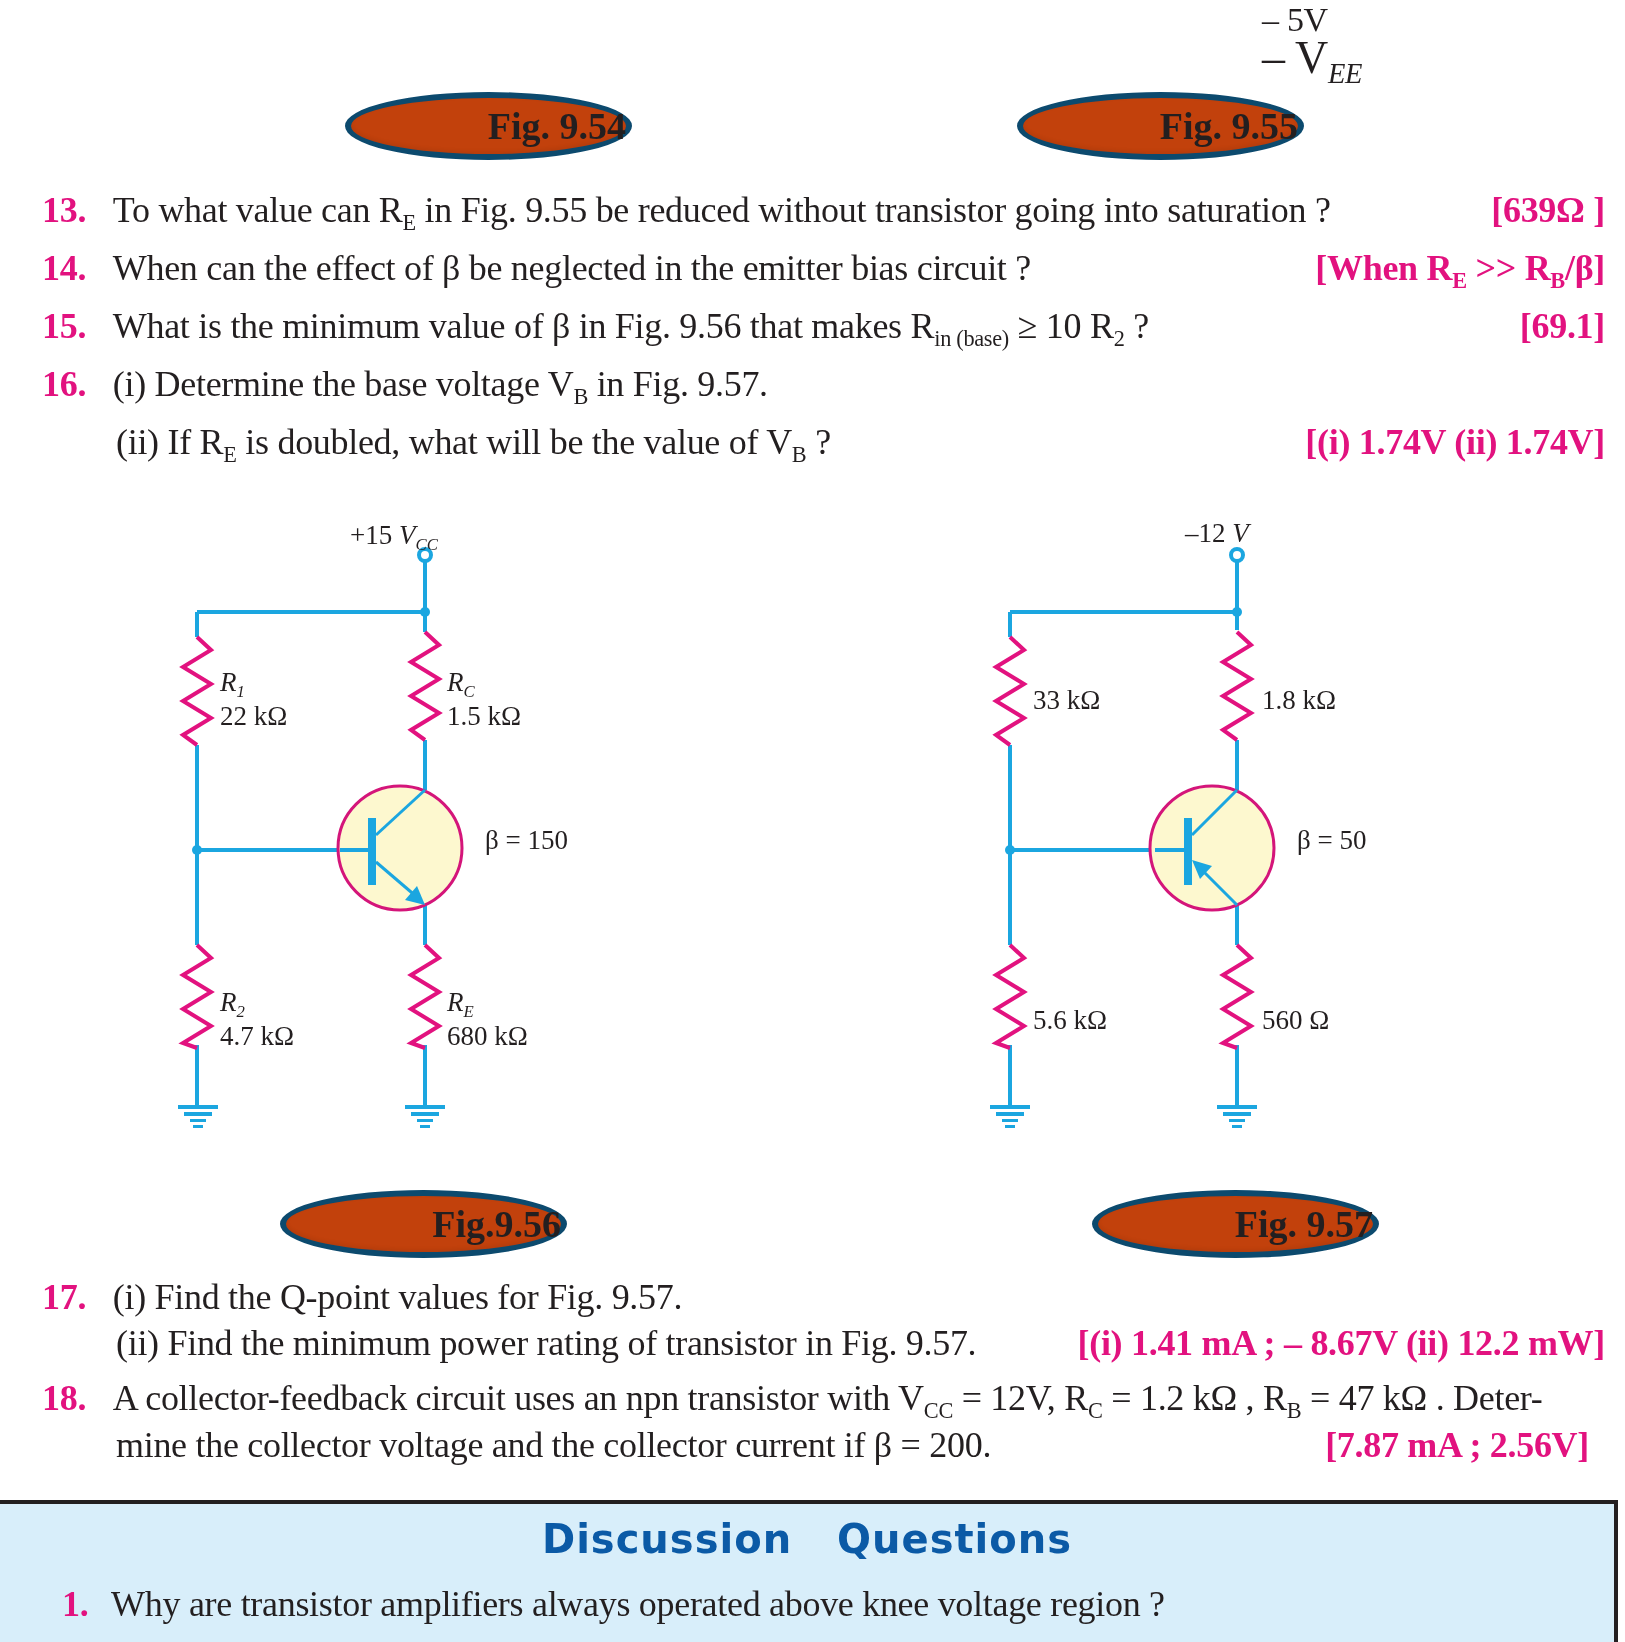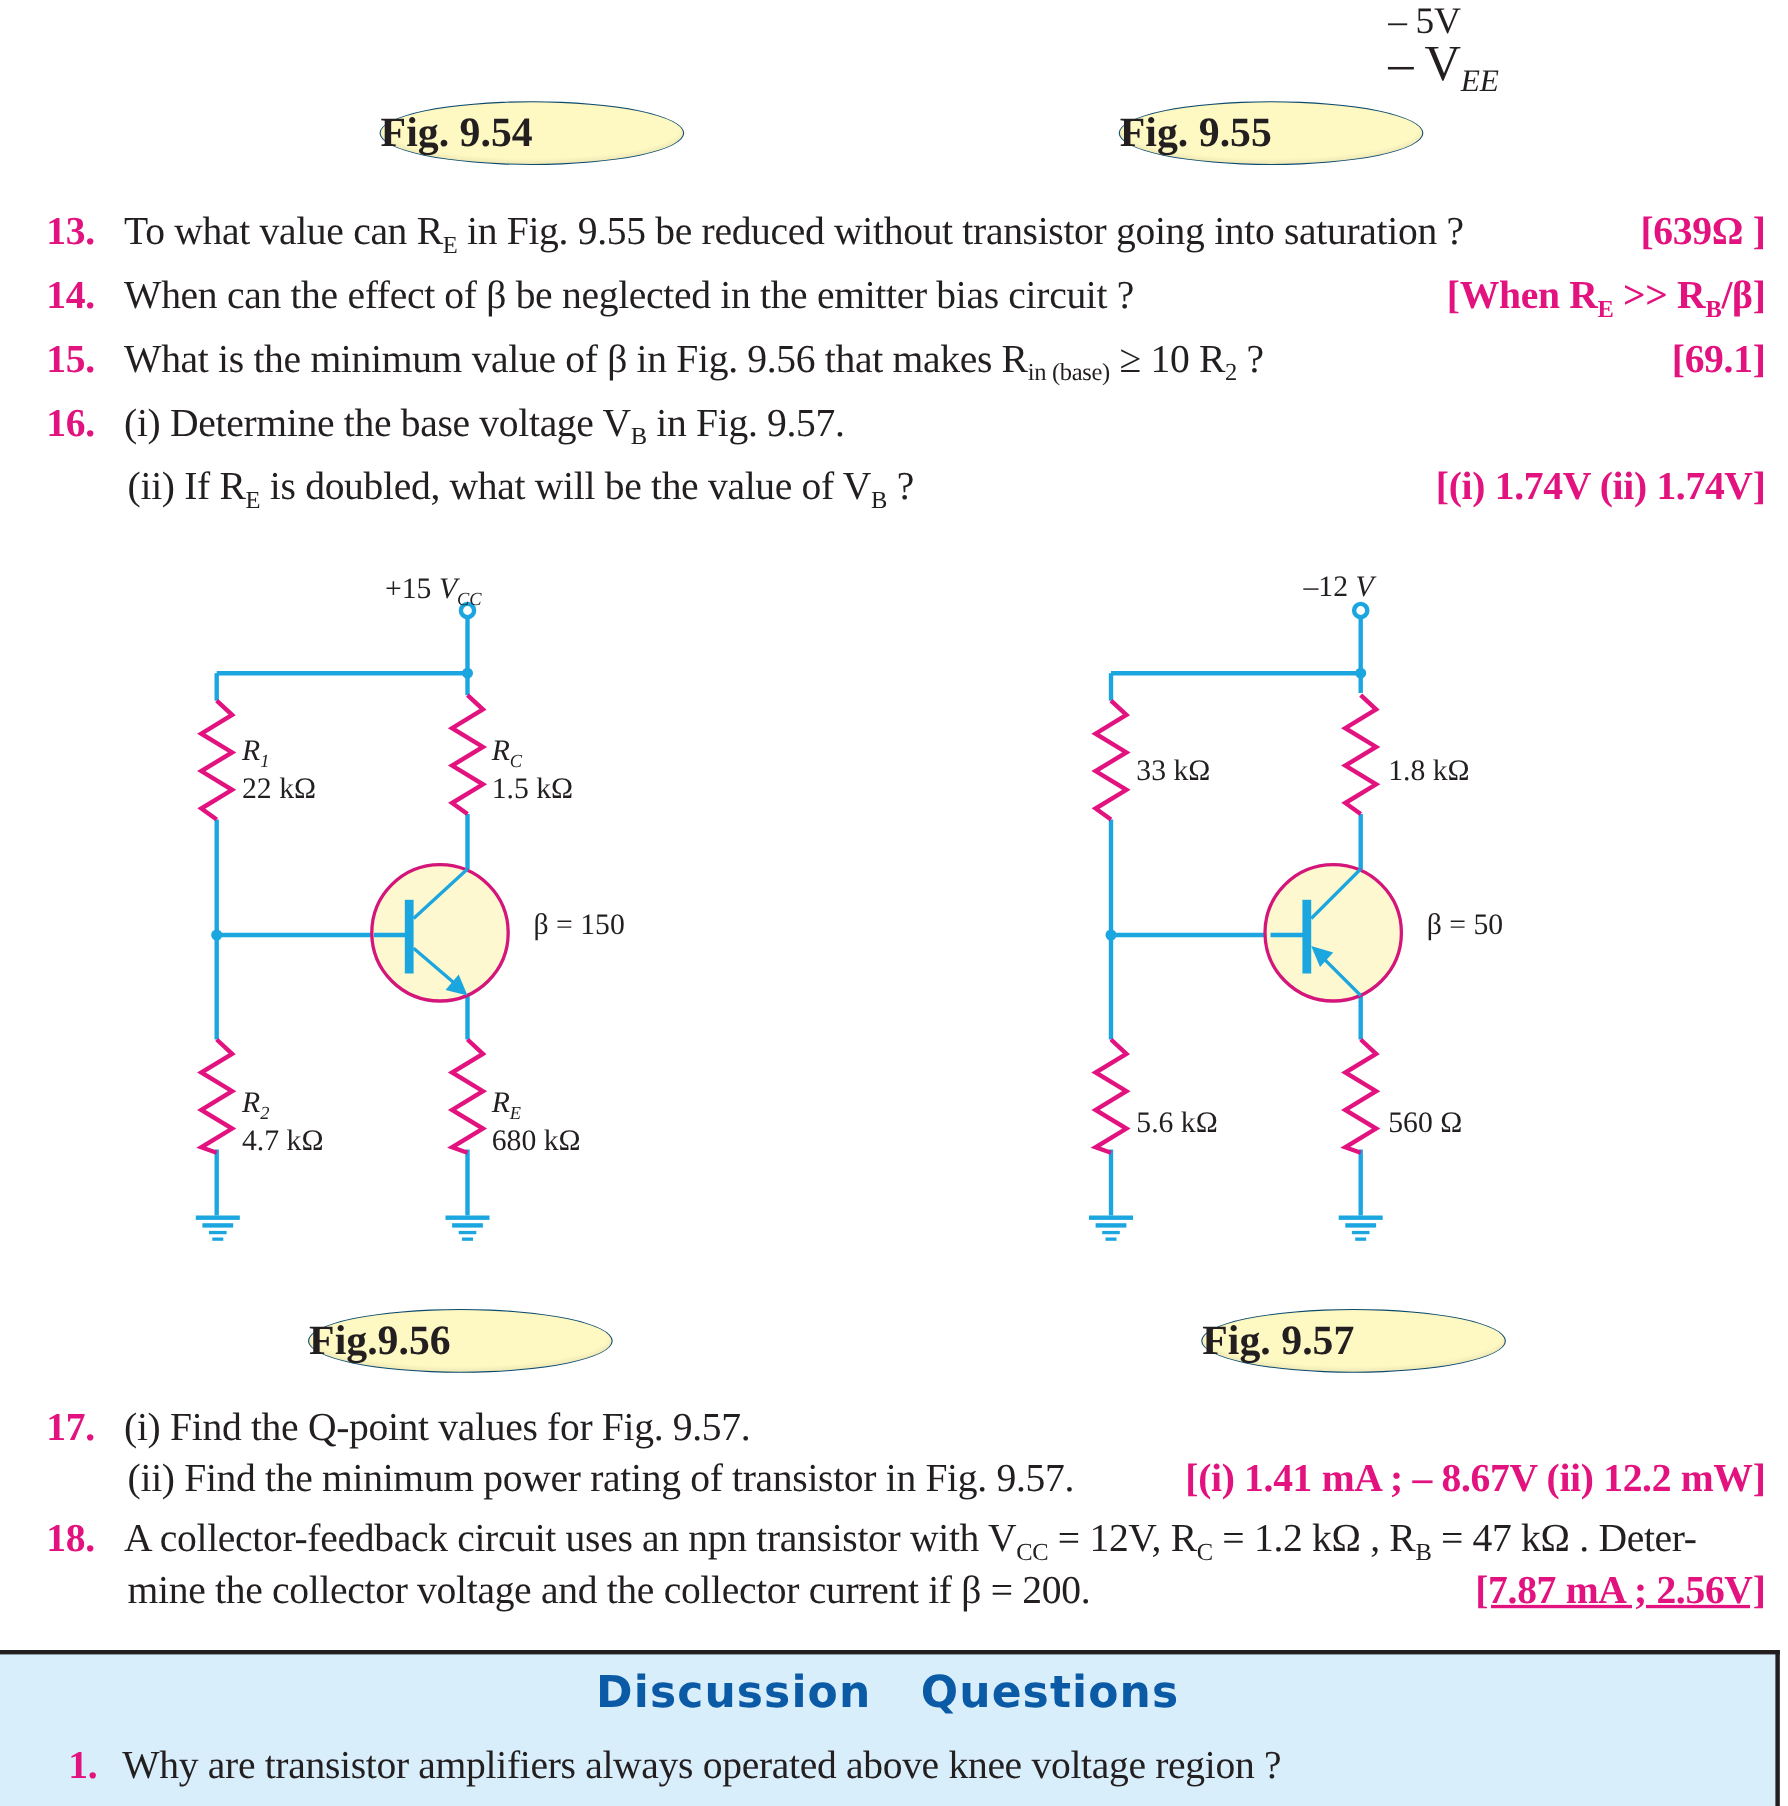--- a/index.html
+++ b/index.html
@@ -6,22 +6,22 @@
   body {
     width: 1625px; height: 1642px; position: relative; overflow: hidden;
     font-family: "Liberation Serif", "DejaVu Serif", serif; color: #231f20;
   }
   .abs { position: absolute; }
   .txt { font-size: 36px; line-height: 40px; white-space: nowrap; letter-spacing: -0.3px; }
   .num { color: #e2127f; font-weight: bold; }
   .ans { color: #e2127f; font-weight: bold; }
   sub { font-size: 0.62em; vertical-align: -0.35em; line-height: 0; }
   .fig-oval {
-    position: absolute; background: #fef9c3; border: 1px solid #0c4a6e;
-    border-radius: 50%; display: flex; align-items: center; justify-content: flex-start;
+    position: absolute; background: #c2410c; border: 6px solid #0c4a6e;
+    border-radius: 50%; display: flex; align-items: center; justify-content: flex-end;
     font-weight: bold; font-size: 38px; color: #231f20;
     box-shadow: inset 0 -2px 4px rgba(0,0,0,0.08);
   }
   .clabel { font-size: 27px; color: #231f20; white-space: nowrap; }
   .clabel i { font-style: italic; }
   .disc-box {
     position: absolute; left: 0; top: 1500px; width: 1614px; height: 160px;
     background: #d8eefa; border-top: 4px solid #231f20; border-right: 4px solid #231f20;
   }
   .disc-title {
@@ -214,21 +214,21 @@
   <span style="margin-left:18px">(i) Find the Q-point values for Fig. 9.57.</span>
 </div>
 <div class="abs txt" style="left:116px; top:1323px;">(ii) Find the minimum power rating of transistor in Fig. 9.57.</div>
 <div class="abs txt ans" style="right:20px; top:1323px;">[(i) 1.41 mA ; – 8.67V (ii) 12.2 mW]</div>
 
 <div class="abs txt" style="left:42px; top:1378px;">
   <span class="num">18.</span>
   <span style="margin-left:18px"><span>A collector-feedback circuit uses an npn transistor with V</span><sub>CC</sub><span> = 12V, R</span><sub>C</sub><span> = 1.2 kΩ , R</span><sub>B</sub><span> = 47 kΩ . Deter-</span></span>
 </div>
 <div class="abs txt" style="left:116px; top:1425px;">mine the collector voltage and the collector current if β = 200.</div>
-<div class="abs txt ans" style="right:20px; top:1425px;text-decoration:underline;">[7.87 mA ; 2.56V]</div>
+<div class="abs txt ans" style="right:36px; top:1425px;">[7.87 mA ; 2.56V]</div>
 
 <div class="disc-box">
   <div class="disc-title">Discussion Questions</div>
   <div class="abs txt" style="left:62px; top:80px;">
     <span class="num">1.</span>
     <span style="margin-left:14px">Why are transistor amplifiers always operated above knee voltage region ?</span>
   </div>
   <div class="abs txt" style="left:62px; top:132px;">
     <span class="num">2.</span>
     <span style="margin-left:14px">What is the utility of dc load line ?</span>

